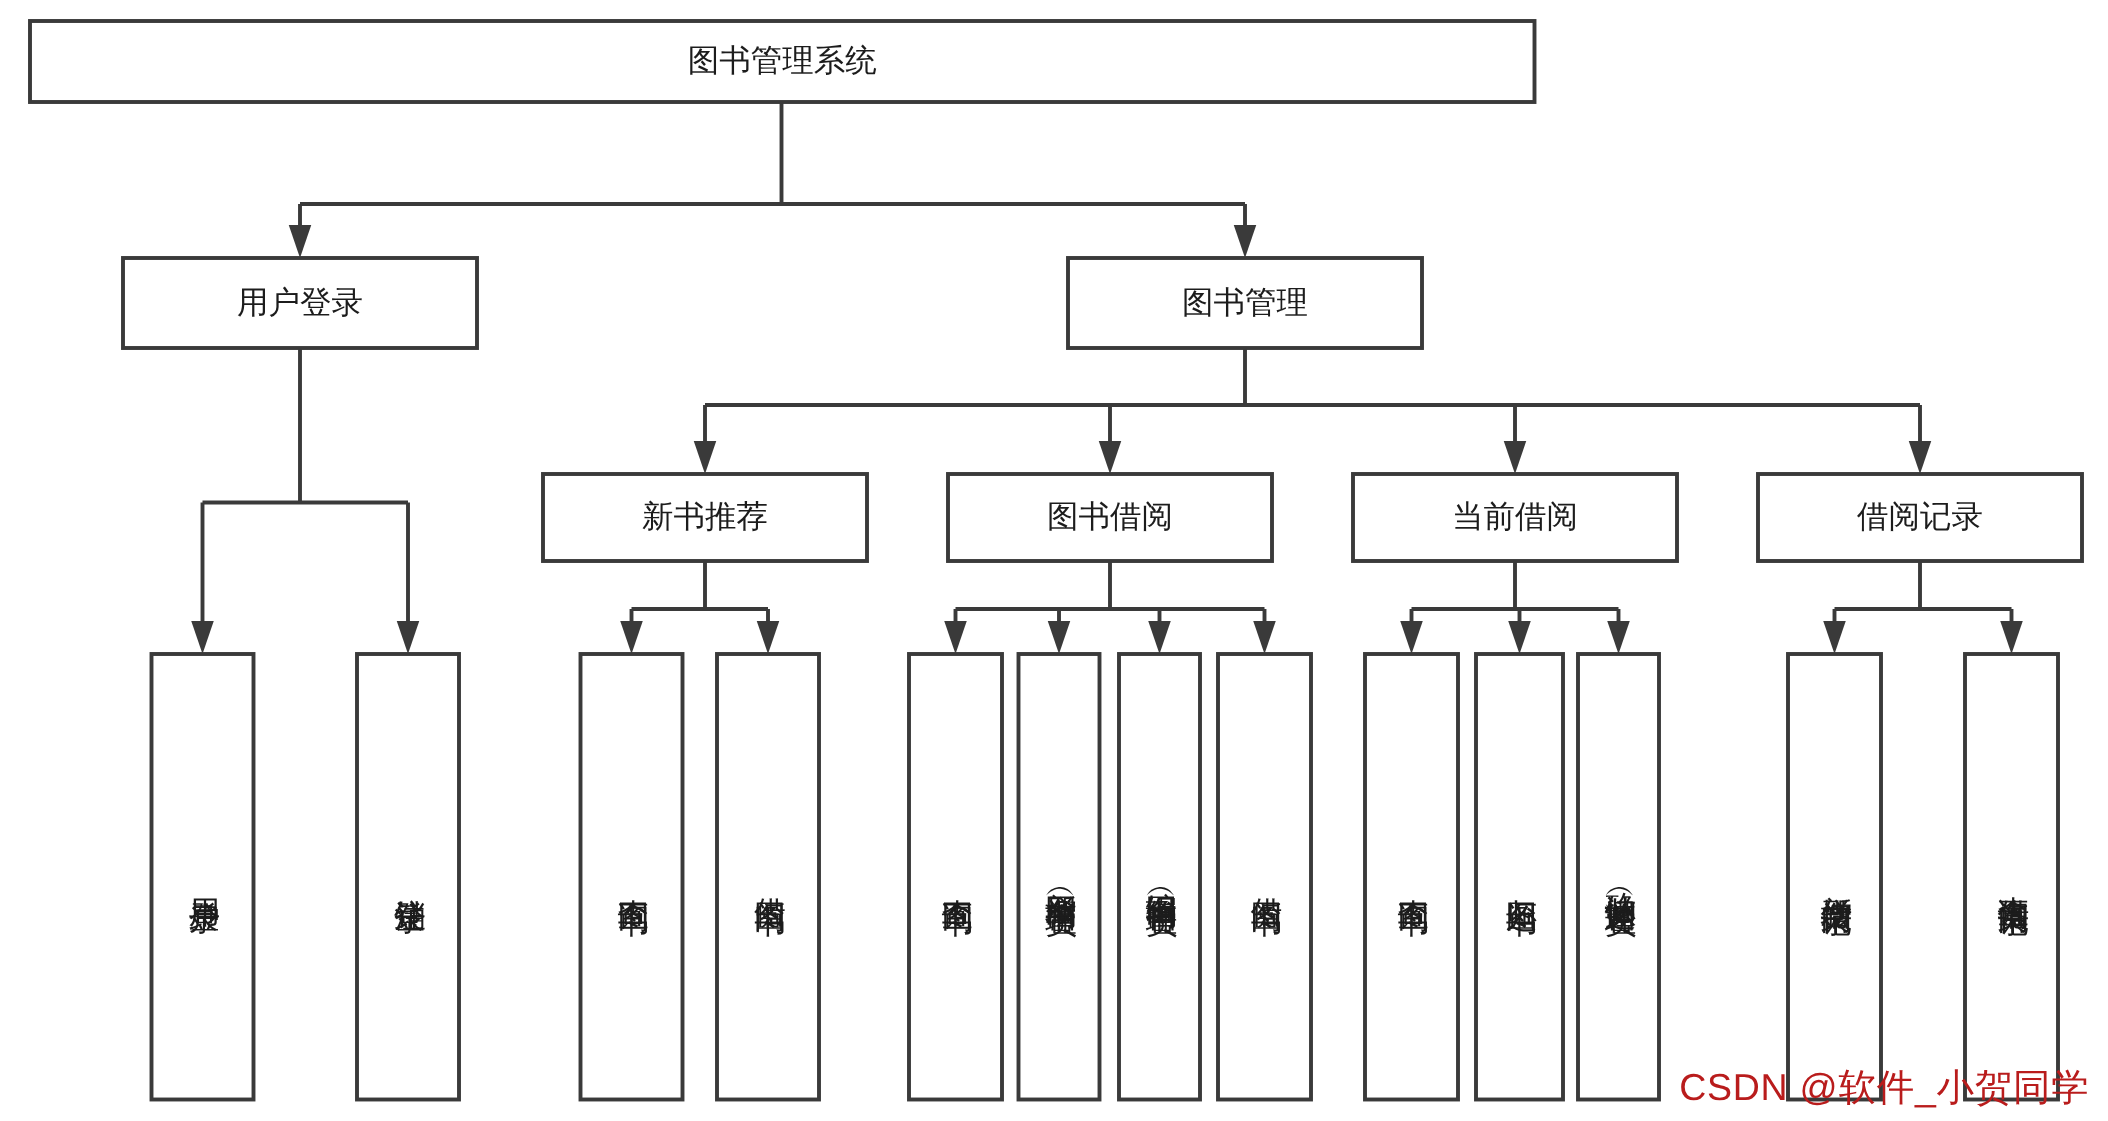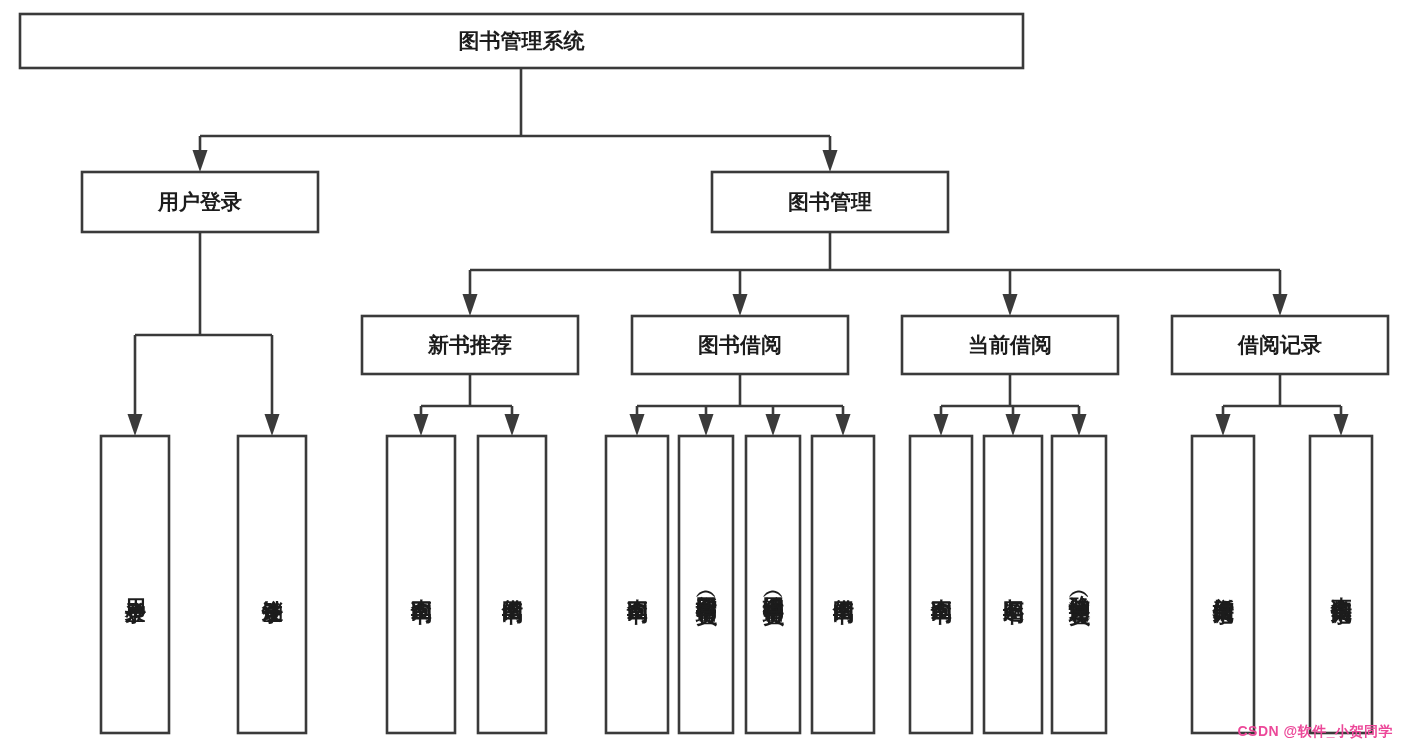--- a/index.html
+++ b/index.html
@@ -10,21 +10,20 @@
   }
   body {
     font-family: "Liberation Sans", "DejaVu Sans", sans-serif;
   }
   #diagram-root {
     position: relative;
     width: 1405px;
     height: 747px;
     background: #ffffff;
     overflow: hidden;
-    font-weight: bold;
   }
   svg.canvas {
     position: absolute;
     left: 0;
     top: 0;
     width: 1405px;
     height: 747px;
     display: block;
   }
   .node-box {
@@ -66,22 +65,22 @@
     color: #1c1c1c;
     letter-spacing: 1.5px;
     text-align: center;
     white-space: nowrap;
   }
   .watermark {
     position: absolute;
     right: 12px;
     bottom: 6px;
     font-family: "Liberation Sans", "DejaVu Sans", sans-serif;
-    font-size: 14px;
-    color: #ec4899;
+    font-size: 25px;
+    color: #b91c1c;
     letter-spacing: 0.5px;
     white-space: nowrap;
     pointer-events: none;
   }
 </style>
 </head>
 <body>
 
 <div id="diagram-root">
   <svg class="canvas" id="svg-canvas" viewBox="0 0 1405 747" xmlns="http://www.w3.org/2000/svg">

